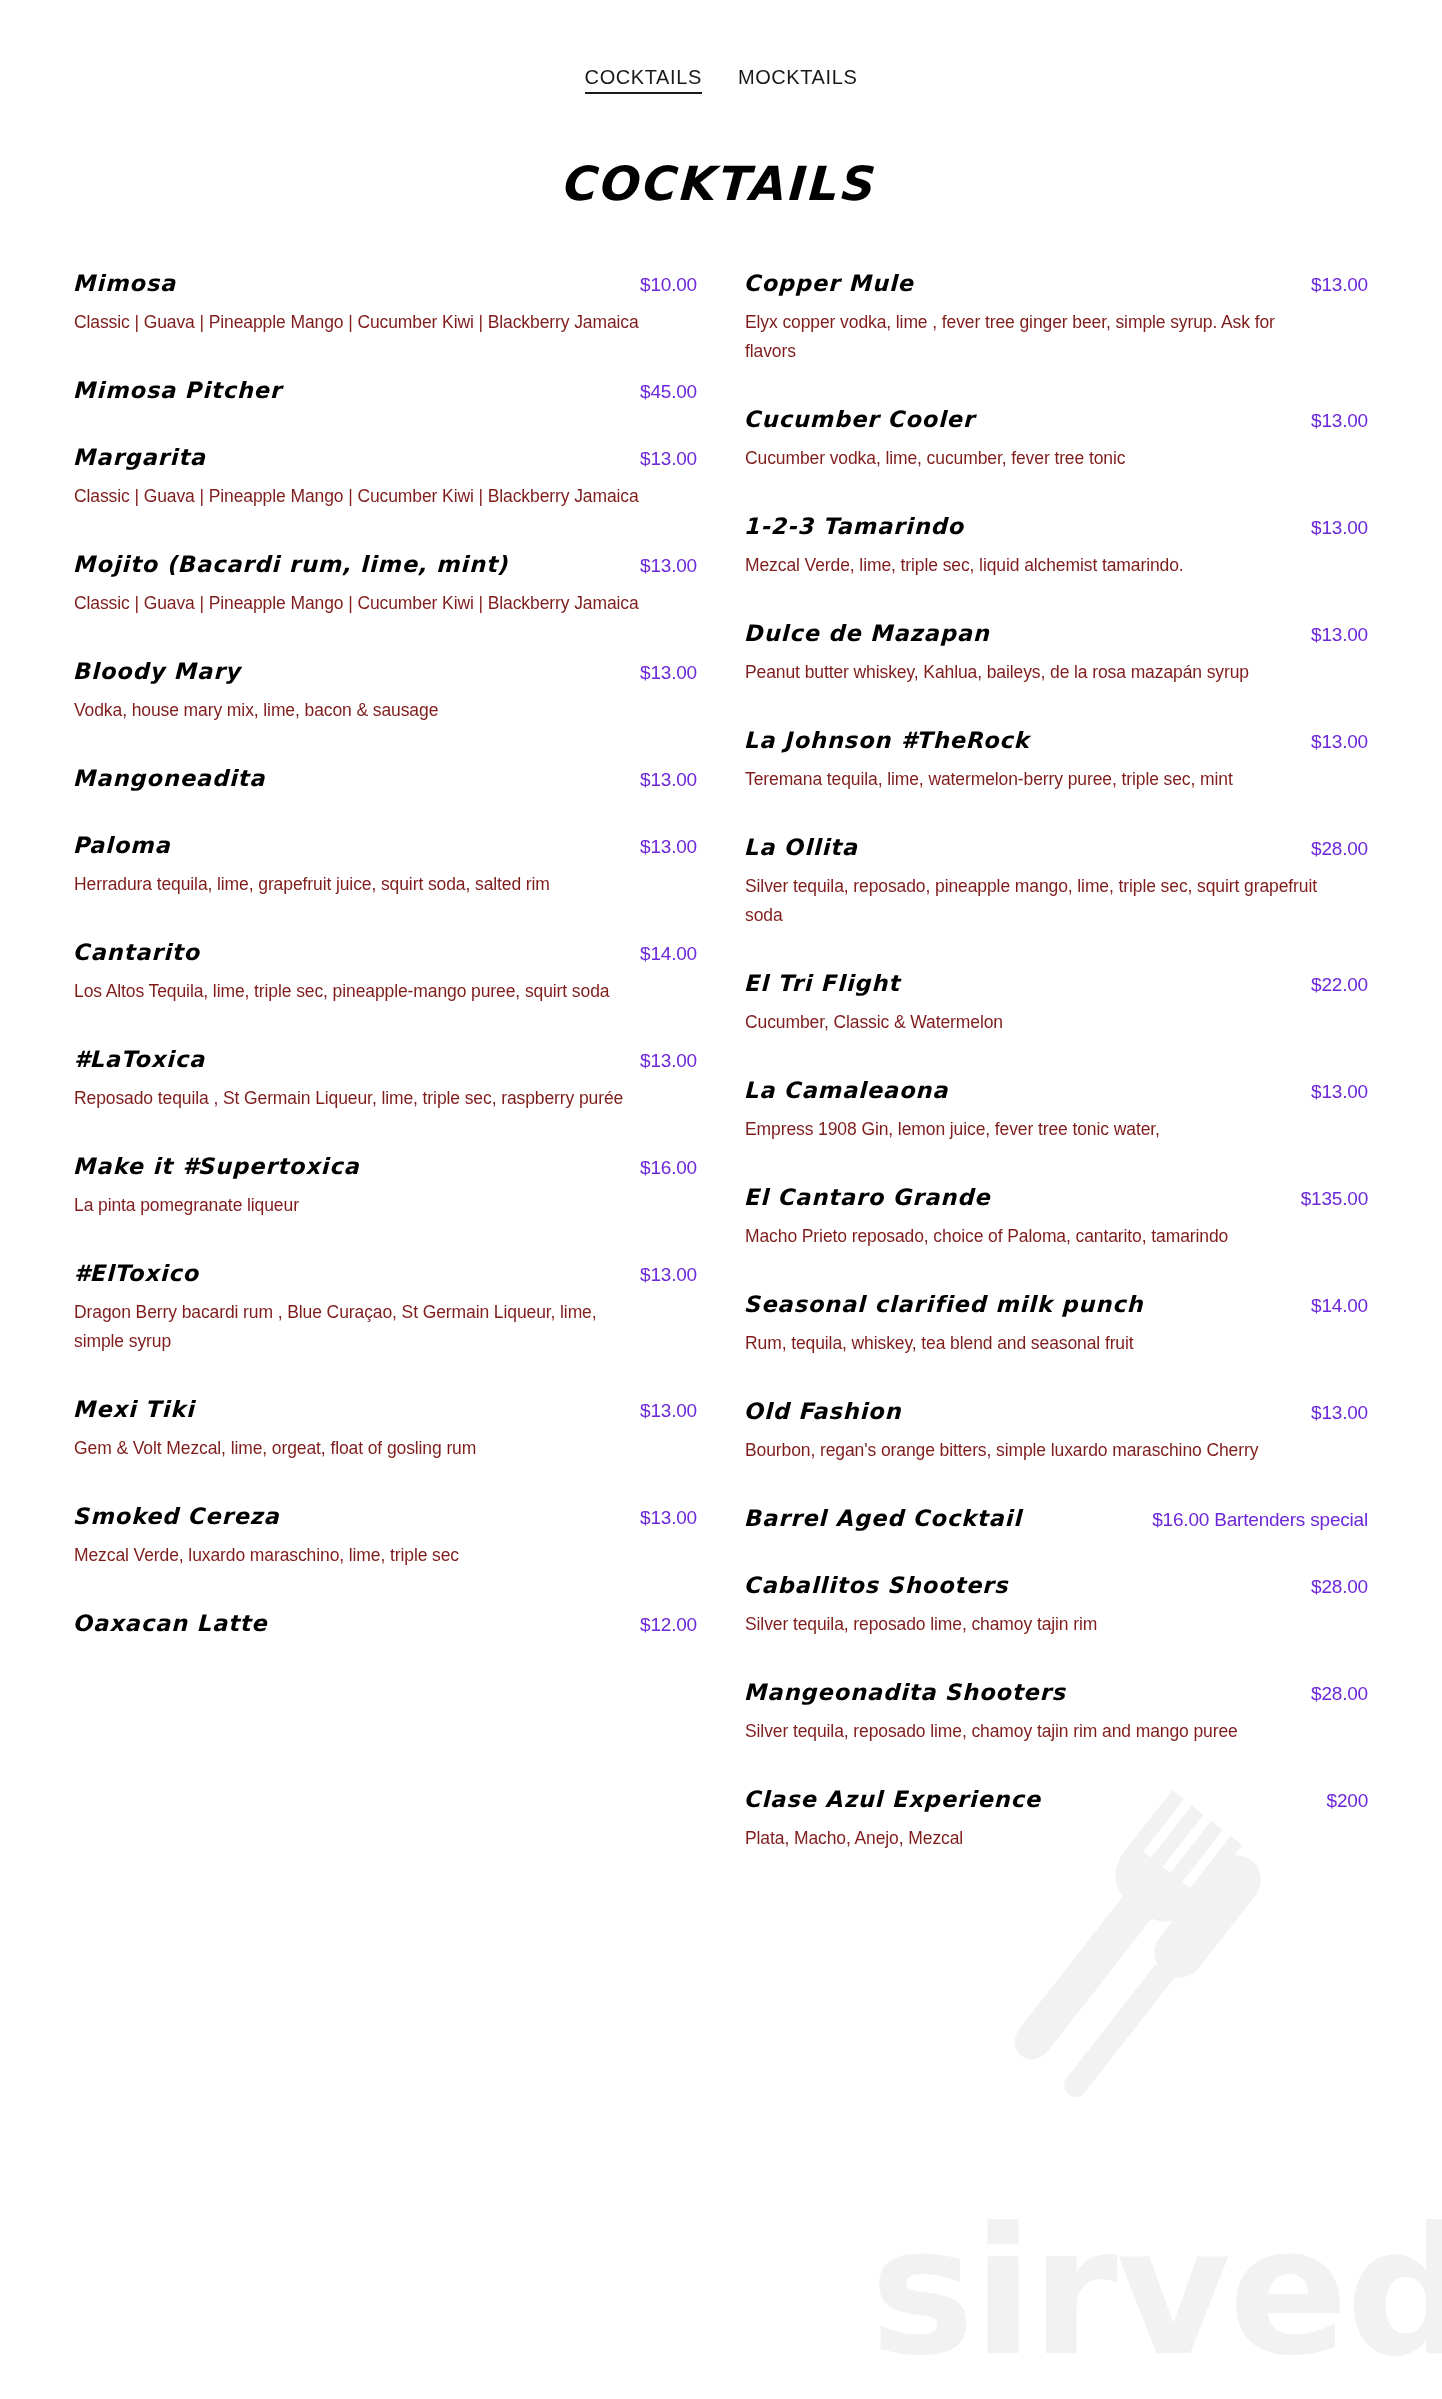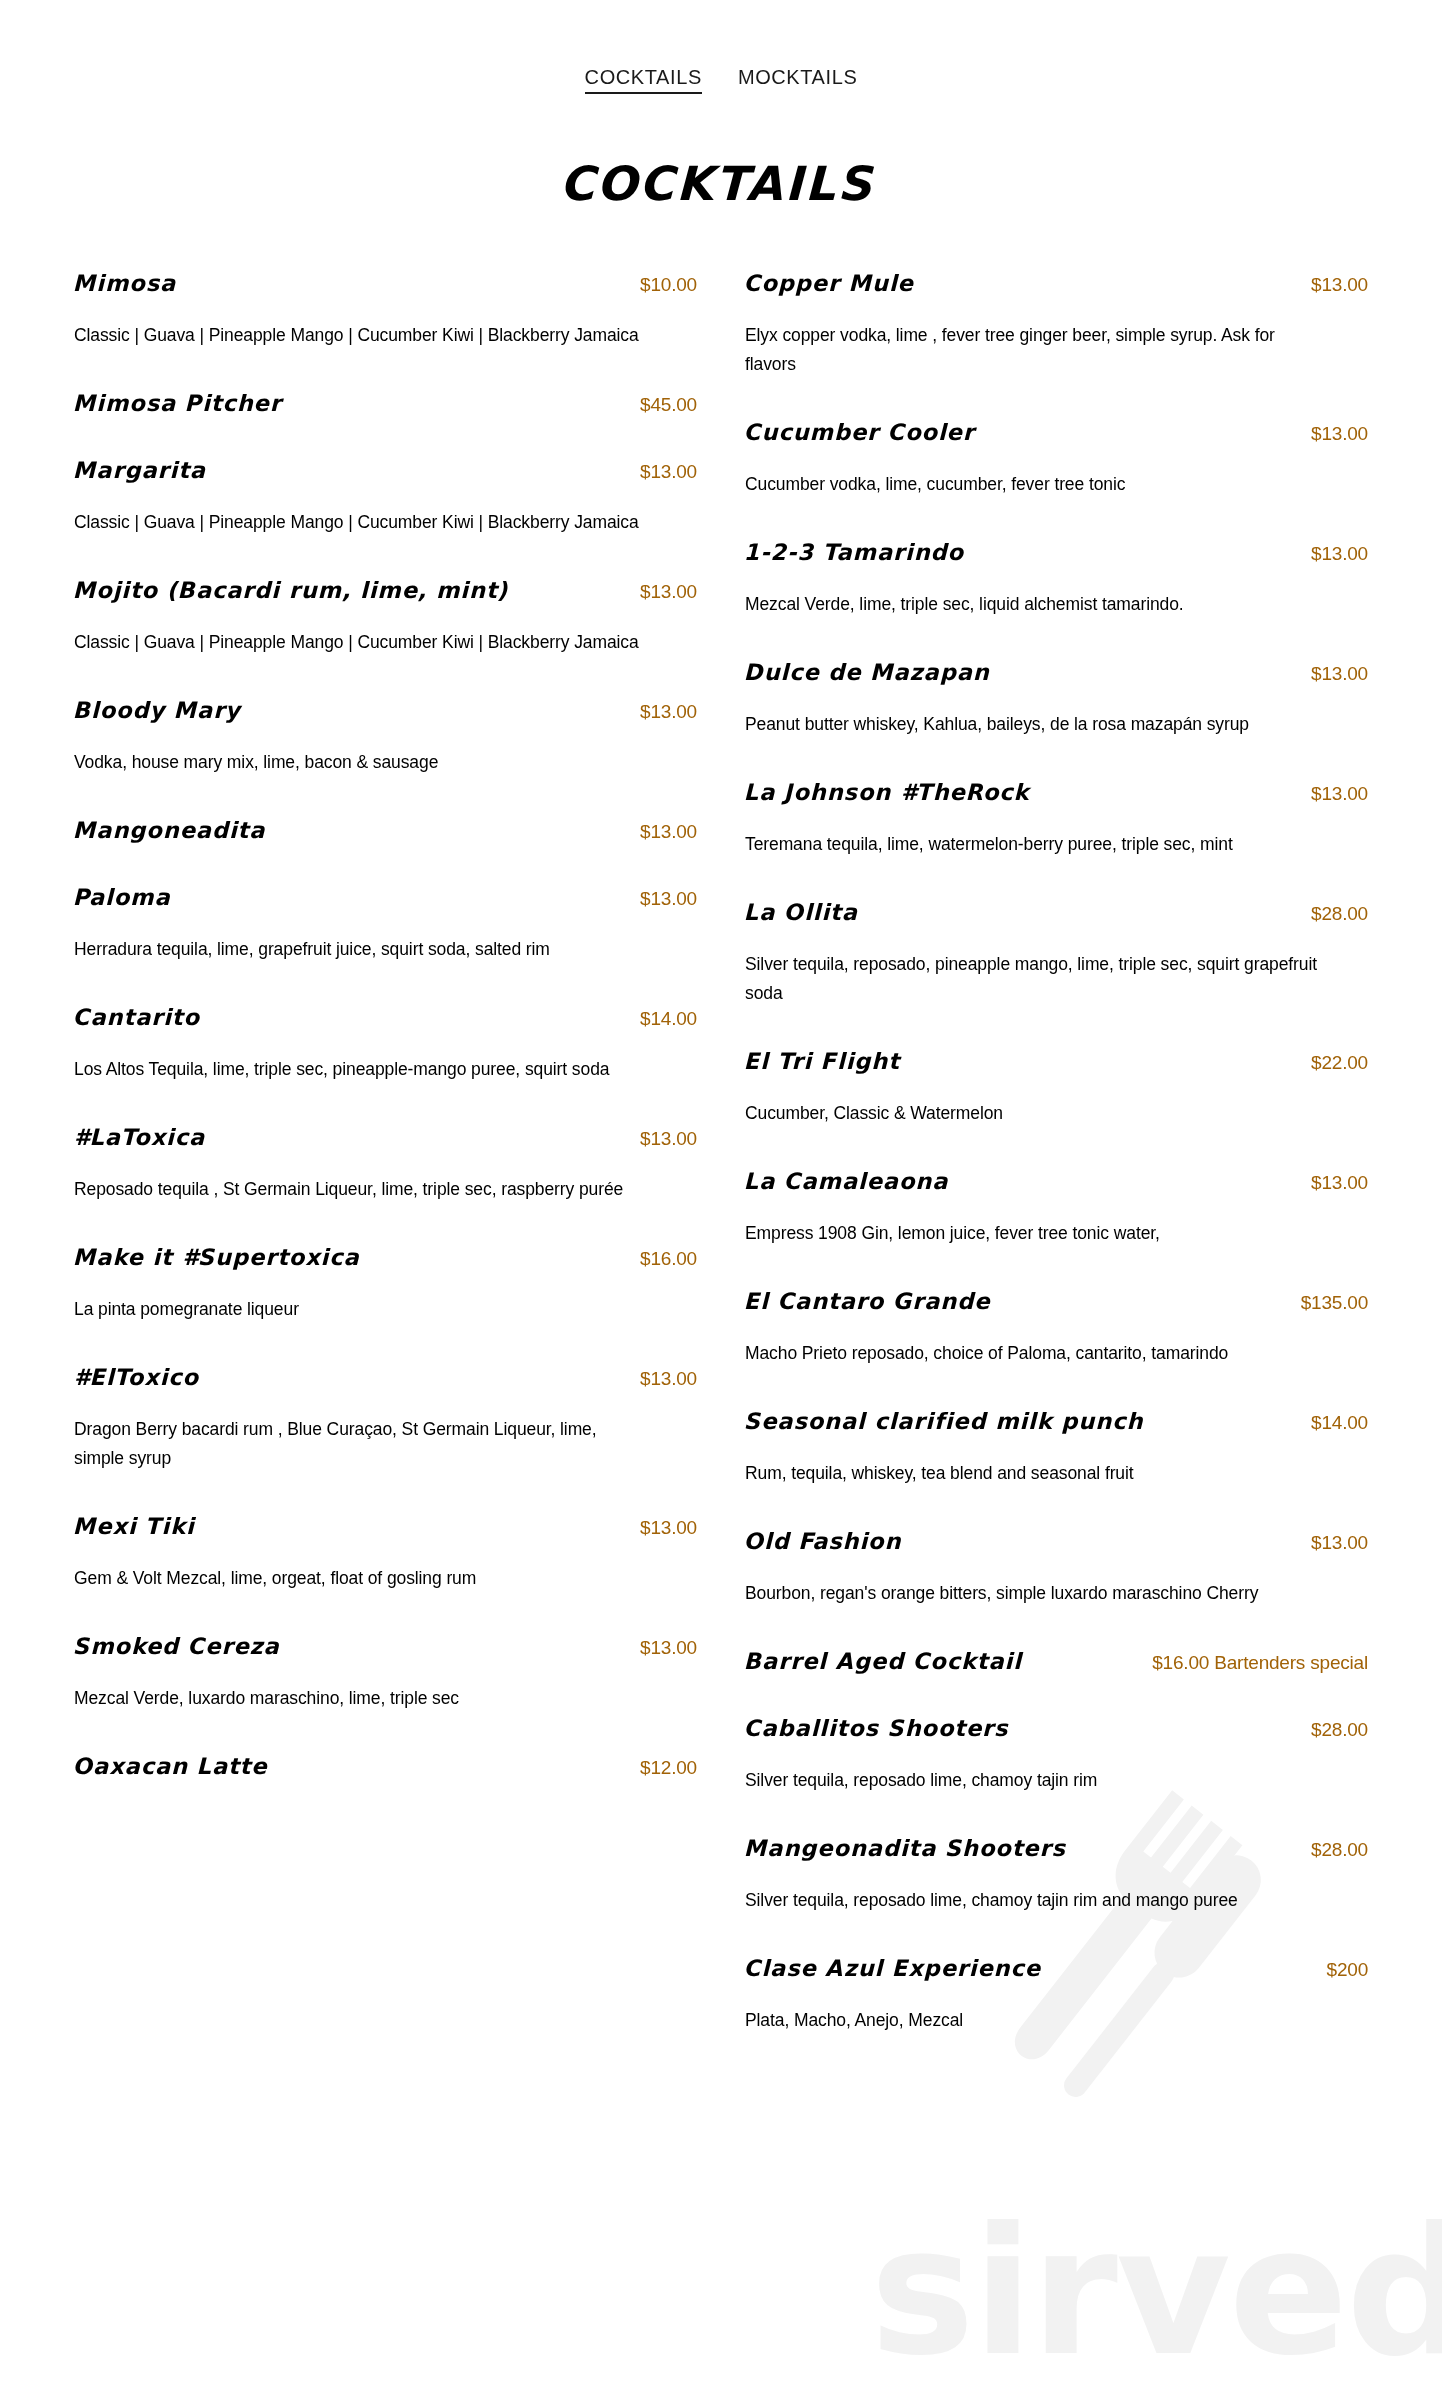--- a/index.html
+++ b/index.html
@@ -114,31 +114,31 @@
     letter-spacing: 0.9px;
     color: #000000;
     line-height: 1.25;
     transform: skewX(-3deg);
     transform-origin: left bottom;
     text-transform: none;
   }
   .item-price {
     font-family: "Liberation Sans", sans-serif;
     font-size: 19px;
-    color: #a16207;
+    color: #6d28d9;
     white-space: nowrap;
     flex: 0 0 auto;
     letter-spacing: -0.2px;
   }
   .item-desc {
-    margin-top: 24px;
+    margin-top: 11px;
     font-family: "Liberation Sans", sans-serif;
     font-size: 17.5px;
     line-height: 1.65;
-    color: #000000;
+    color: #7f1d1d;
     max-width: 92%;
     letter-spacing: -0.1px;
   }
   .item-desc:empty { display: none; }
 </style>
 </head>
 <body>
 
 <div class="watermark">
   <svg class="wm-logo" viewBox="0 0 200 200">

